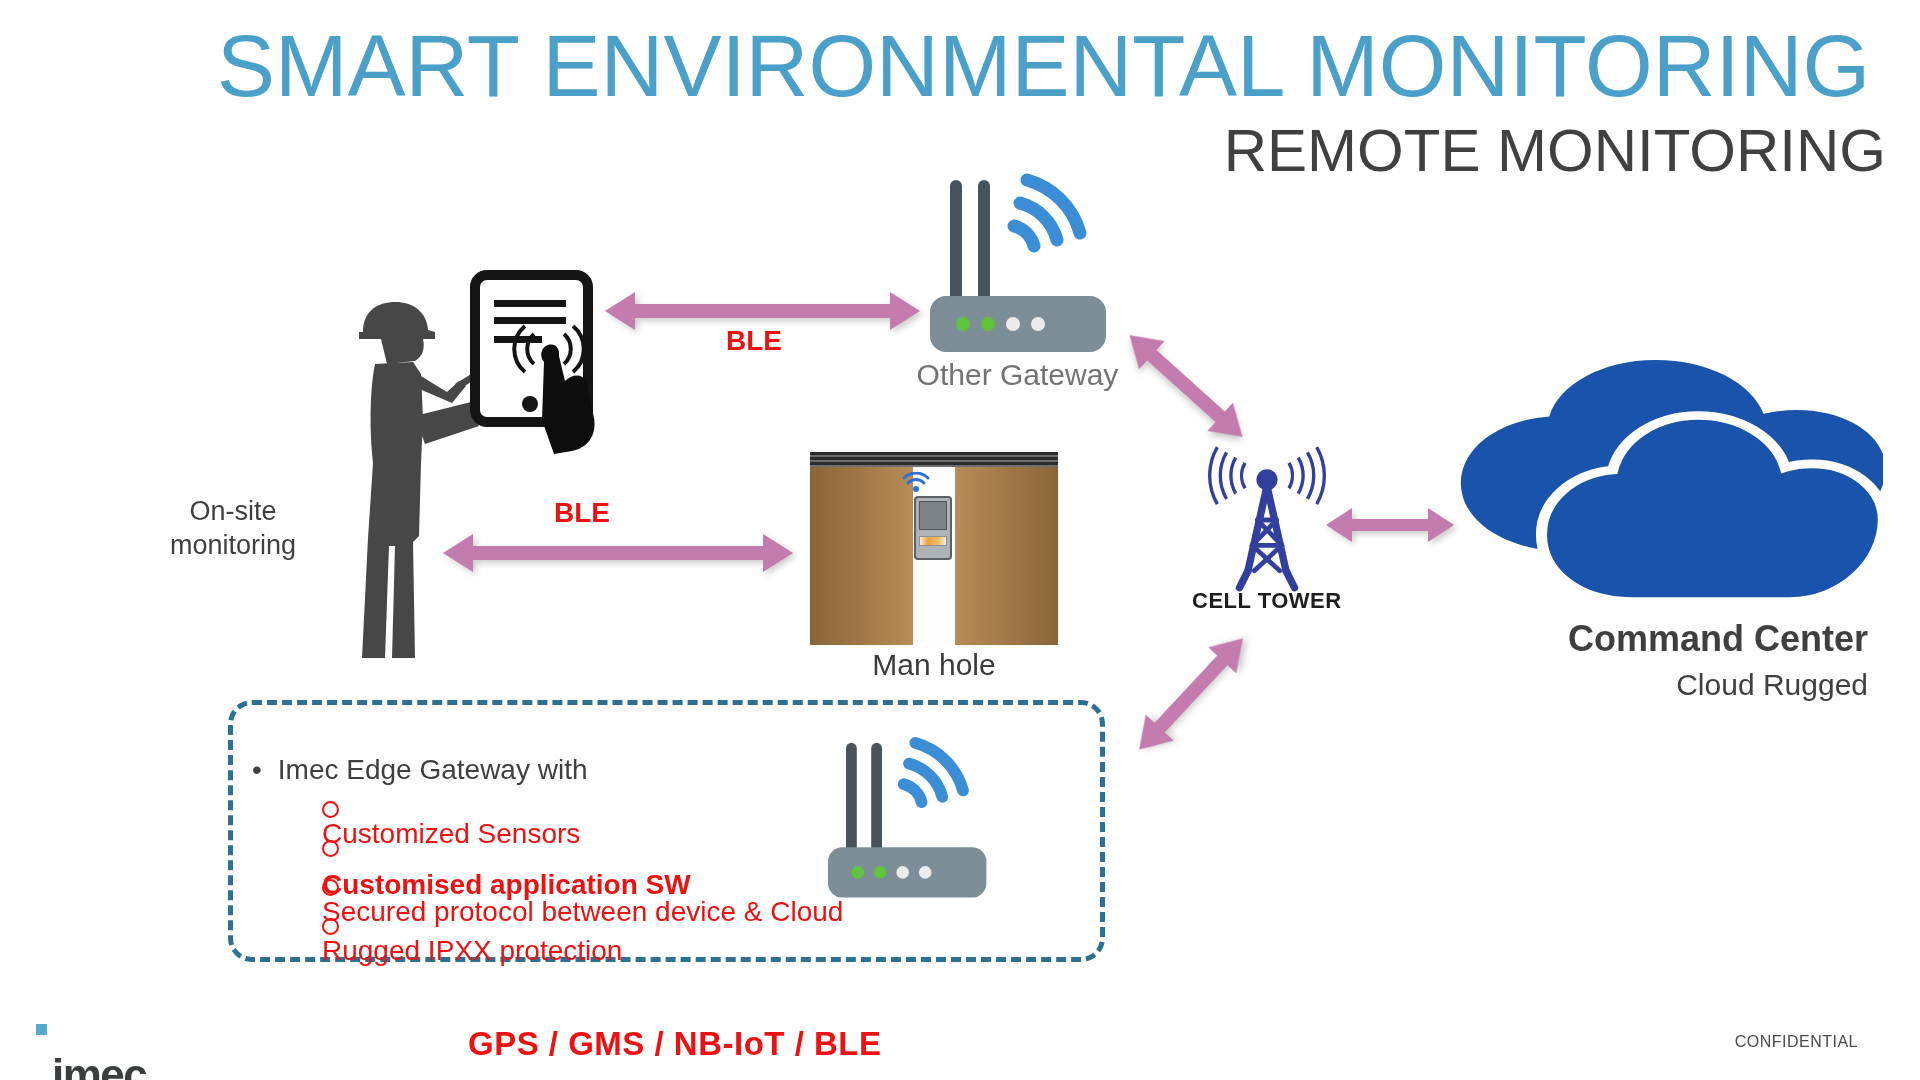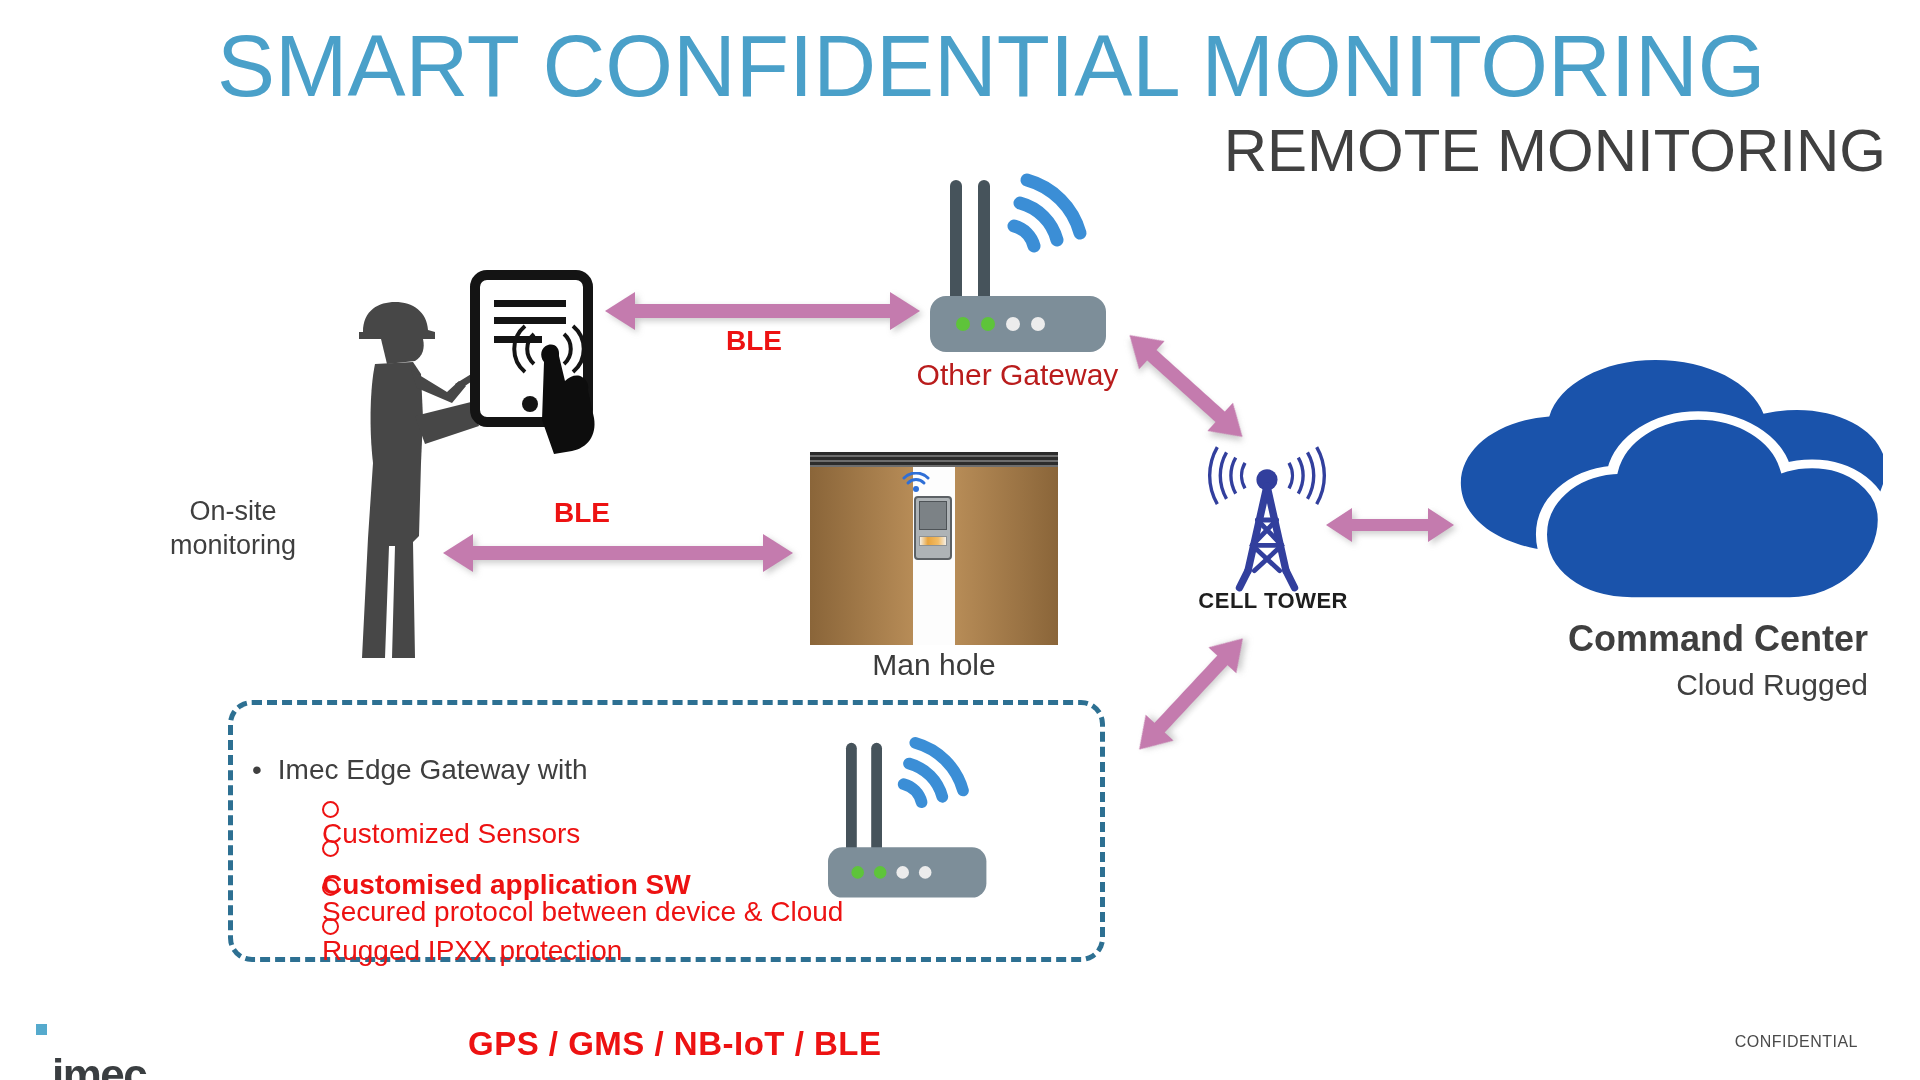--- a/index.html
+++ b/index.html
@@ -50,41 +50,41 @@
 
   
   .feature-box{left:228px;top:700px;width:867px;height:252px;border:5px dashed #2d7092;border-radius:24px;}
   .fb-heading{left:252px;top:754px;font-size:28px;color:#3f3f3f;display:flex;gap:16px;align-items:flex-start;}
   .fb-list{left:322px;top:792px;}
   .fb-item{display:flex;align-items:flex-start;height:39px;font-size:28px;flex-direction:column;}
   .fb-item .ring{width:13px;height:13px;border:2.5px solid #ed1212;border-radius:50%;margin:9px 14px 0 0;flex:0 0 auto;}
 
   
   .onsite{left:118px;top:494px;width:230px;text-align:center;font-size:27px;line-height:34px;color:#3f3f3f;}
-  .gw-label{left:905px;top:358px;width:225px;text-align:center;font-size:30px;color:#b91c1c;}
+  .gw-label{left:905px;top:358px;width:225px;text-align:center;font-size:30px;color:#737373;}
   .mh-label{left:810px;top:648px;width:248px;text-align:center;font-size:30px;color:#3b3b3b;}
-  .tower-label{left:1192px;top:588px;width:156px;text-align:right;font-size:22px;font-weight:bold;
+  .tower-label{left:1192px;top:588px;width:156px;text-align:left;font-size:22px;font-weight:bold;
     letter-spacing:.5px;color:#1e1e1e;}
   .cc-block{left:1528px;top:618px;width:340px;text-align:right;color:#3f3f3f;}
   .cc-title{font-size:36px;font-weight:bold;}
   .cc-sub{font-size:30px;margin-top:8px;}
   .ble1{left:726px;top:325px;font-size:28px;}
   .ble2{left:554px;top:497px;font-size:28px;}
   .protocols{left:468px;top:1005px;font-size:33px;letter-spacing:.5px;margin-top:20px;}
   .confidential{right:62px;top:1033px;font-size:16px;color:#4a4a4a;letter-spacing:.5px;}
   .logo{left:36px;top:1018px;width:160px;height:52px;}
   .logo .sq{position:absolute;left:0;top:6px;width:11px;height:11px;background:#55aacd;}
   .logo .txt{position:absolute;left:16px;top:2px;font-size:44px;font-weight:bold;letter-spacing:-1.5px;color:#3a3e41;margin-top:30px;}
 </style>
 </head>
 <body>
 
 <div id="slide">
 
-  <div class="abs title">SMART CONFIDENTIAL MONITORING</div>
+  <div class="abs title">SMART ENVIRONMENTAL MONITORING</div>
   <div class="abs subtitle">REMOTE MONITORING</div>
 
   <svg class="abs" style="left:335px;top:298px;" width="150" height="365" viewBox="0 0 150 365">
     <g fill="#474747">
       <path d="M28,34 C28,12 44,4 60,4 C78,4 92,14 93,32 L100,34 L100,41 L24,41 L24,34 Z"></path>
       <path d="M46,41 L88,41 C90,50 88,58 80,63 L52,66 Z"></path>
       <path d="M40,66 L78,64 L86,76 L88,120 L86,165 L38,165 C34,130 35,90 40,66 Z"></path>
       <path d="M76,72 L112,94 L124,83 L131,88 L117,105 L82,90 Z"></path>
       <path d="M120,86 L146,70 L149,75 L124,92 Z"></path>
       <path d="M80,118 L136,104 L144,128 L90,146 Z"></path>

